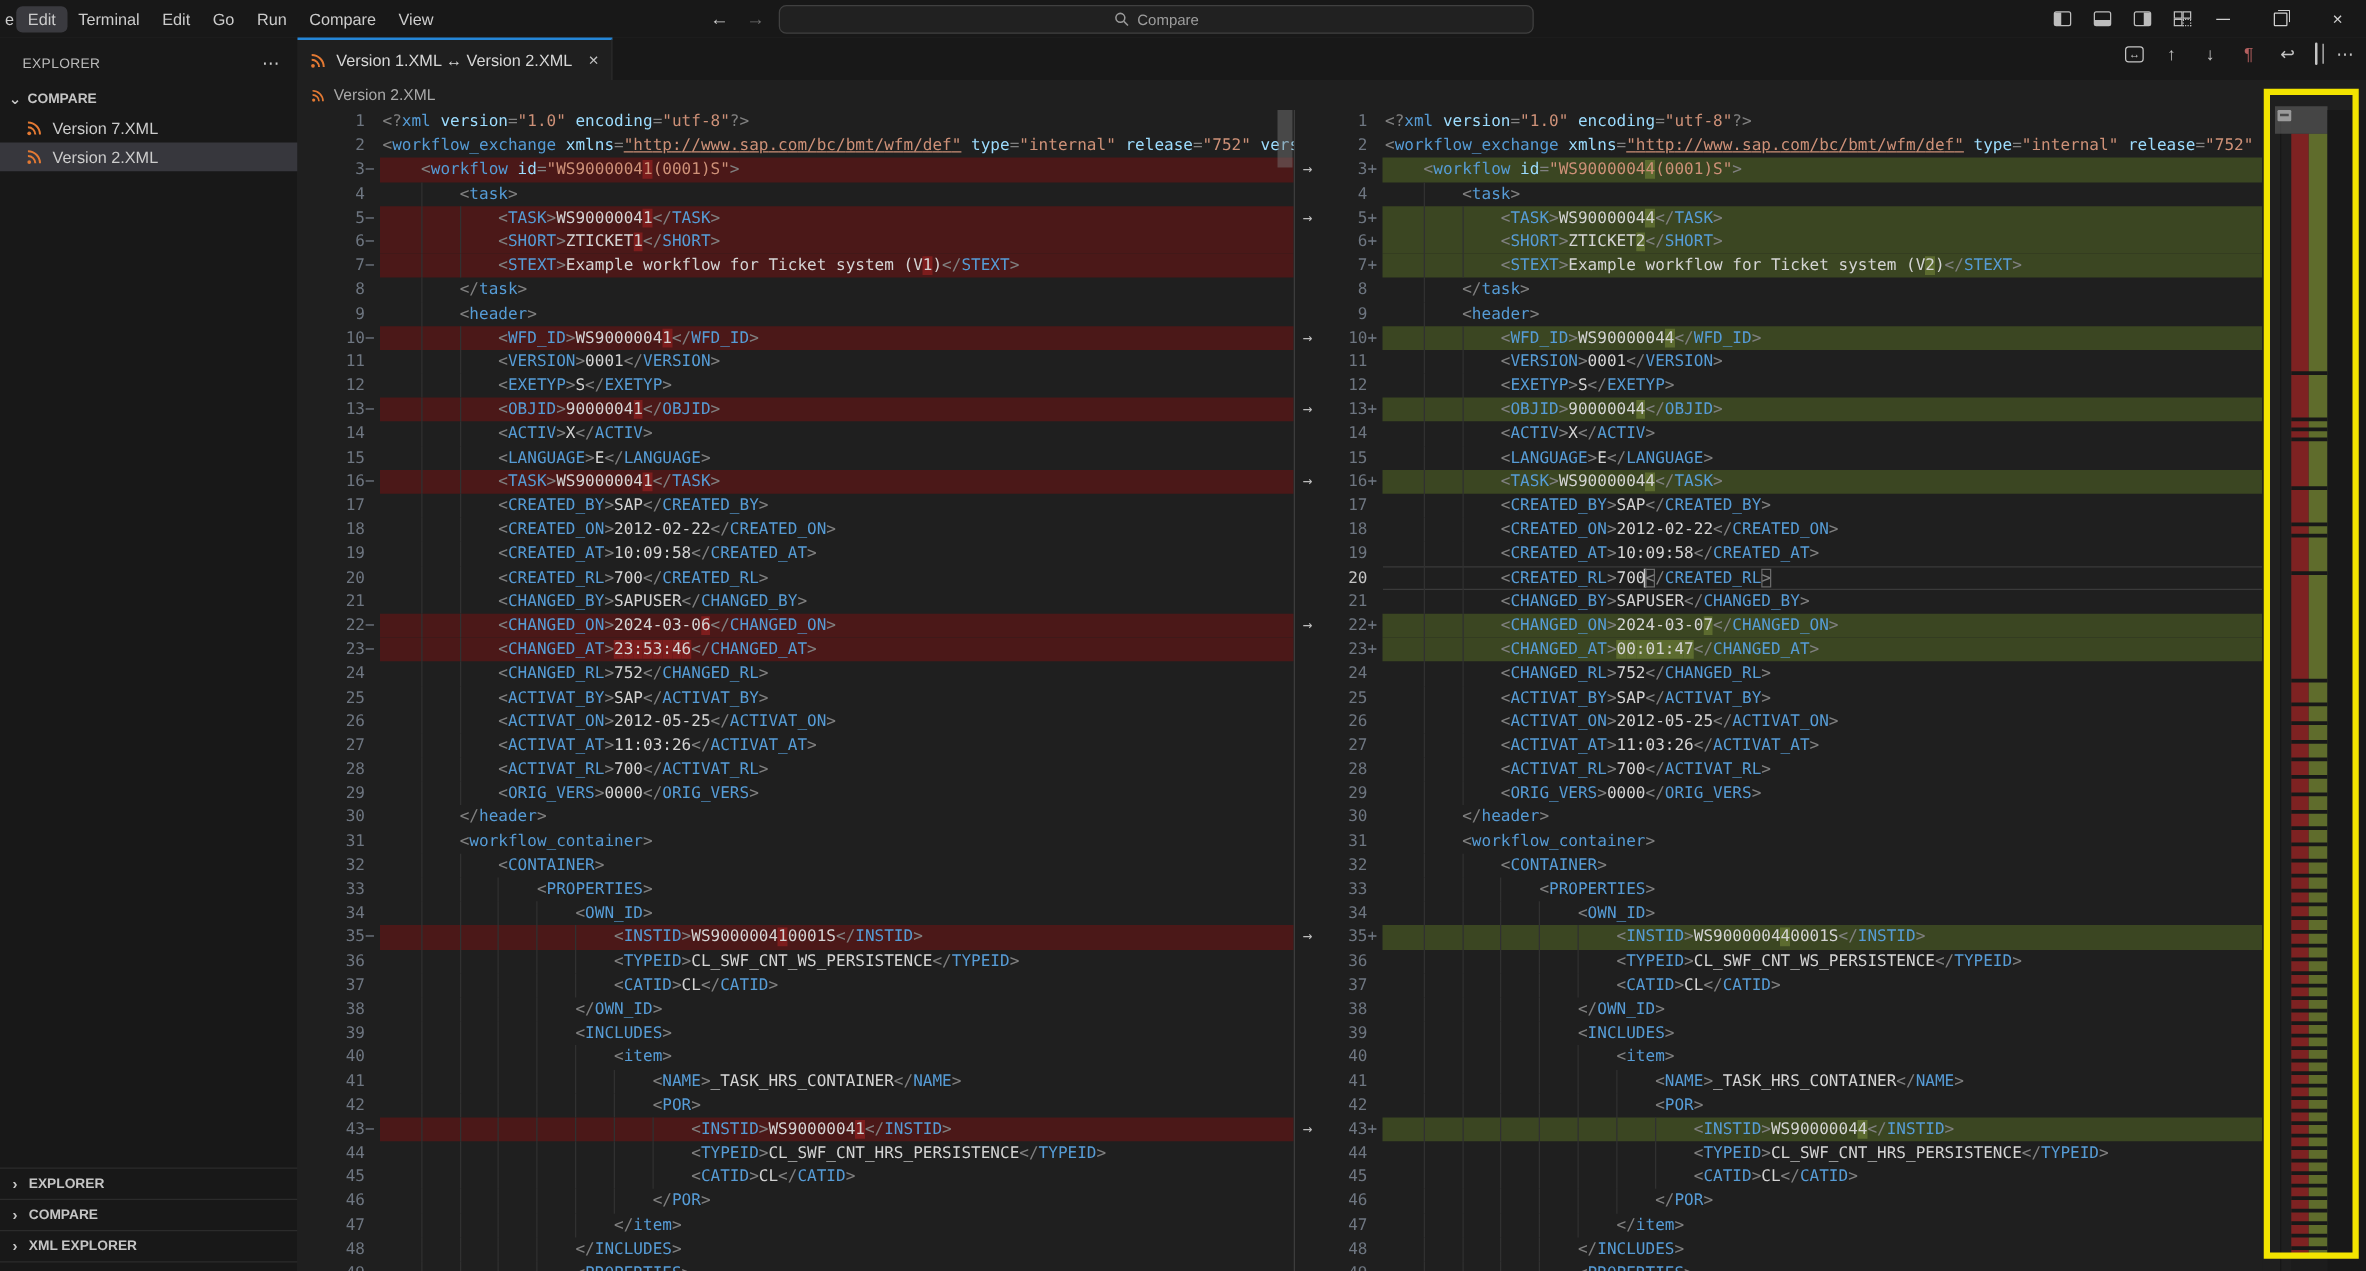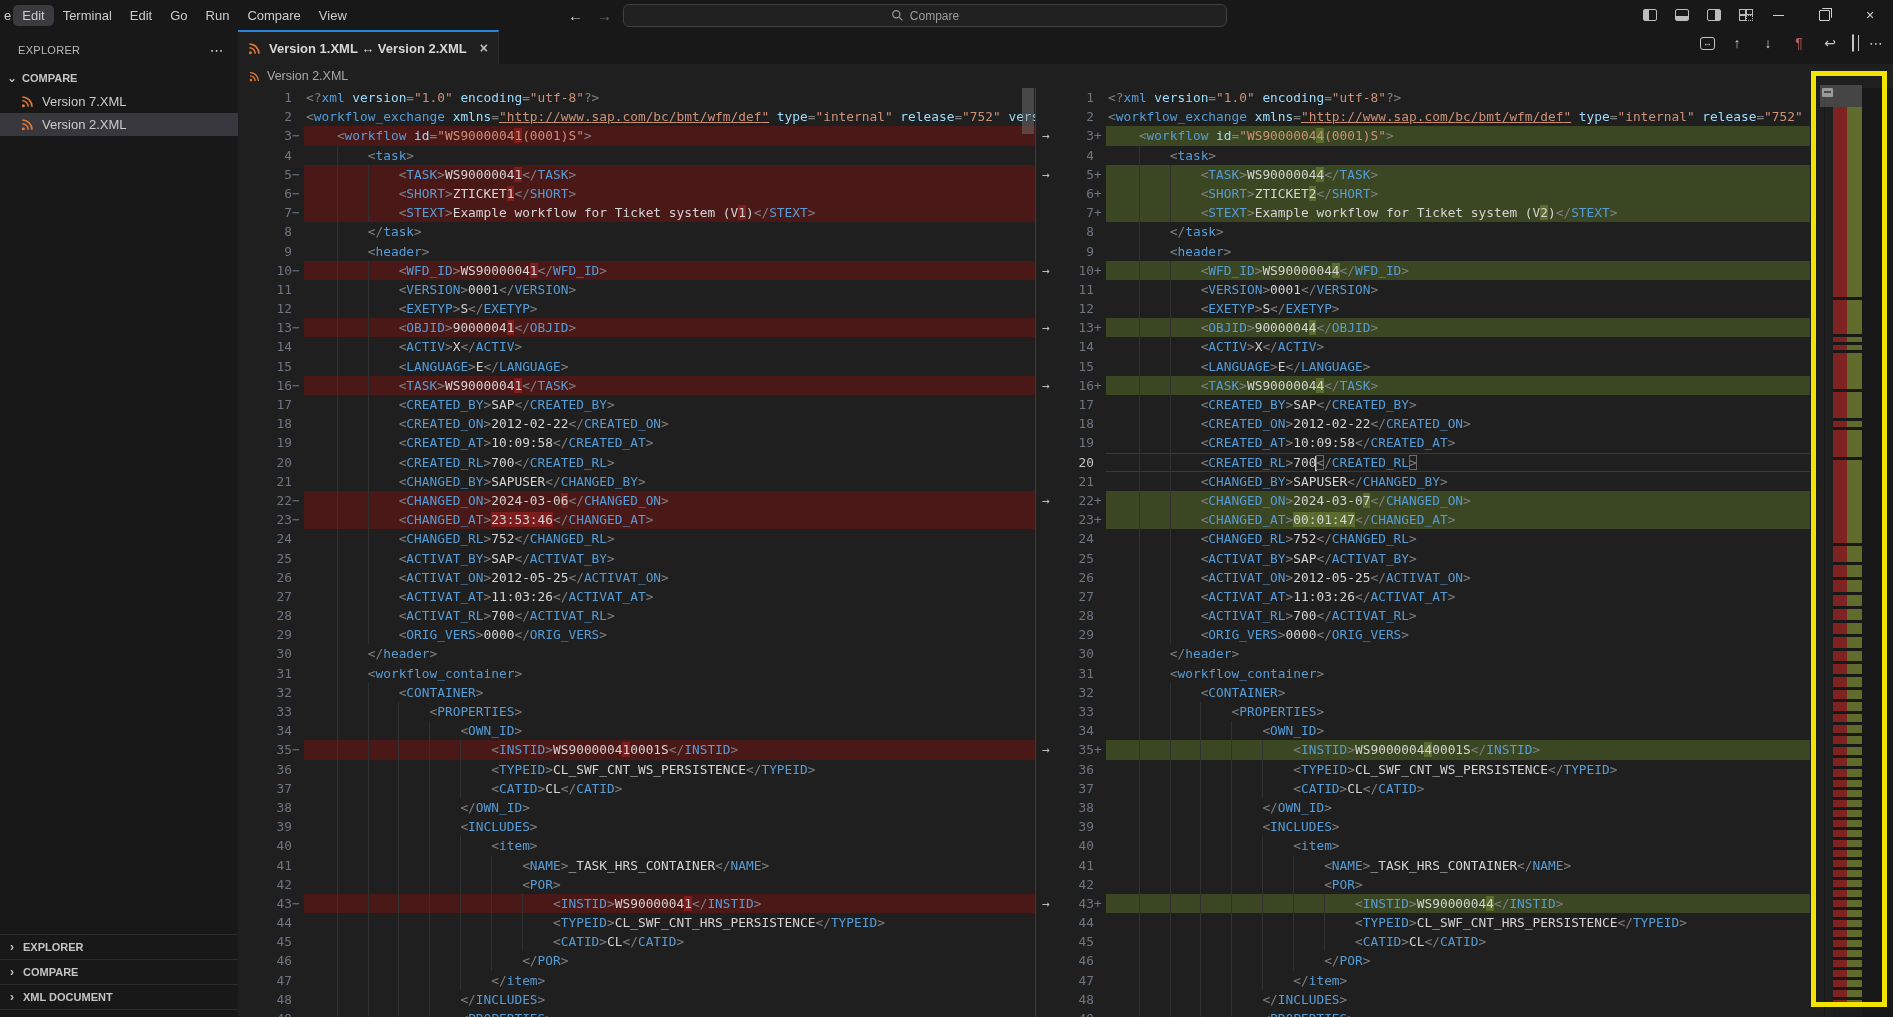--- a/index.html
+++ b/index.html
@@ -29,21 +29,21 @@
   #sb-head{display:flex;align-items:center;justify-content:space-between;padding:12px 14px 8px 18px;font-size:11px;color:#bbbbbb;letter-spacing:.3px;}
   .sb-section{display:flex;align-items:center;gap:4px;height:24px;padding-left:6px;font-size:11px;font-weight:bold;color:#c5c5c5;}
   .sb-item{display:flex;align-items:center;gap:7px;height:23px;padding-left:20px;font-size:13px;color:#cccccc;}
   .sb-item.selected{background:#37373d;}
   .rss{width:15px;height:15px;flex:0 0 auto;}
   #sb-bottom{position:absolute;left:0;bottom:7px;width:100%;}
   .sb-collapsed{display:flex;align-items:center;gap:5px;height:24px;padding-left:6px;font-size:11px;font-weight:bold;color:#c5c5c5;border-top:1px solid #2b2b2b;}
   .sb-collapsed:last-child{border-bottom:1px solid #2b2b2b;}
   .chev{color:#c5c5c5;font-size:12px;width:12px;text-align:center;}
   
-  #tabbar{position:absolute;left:238px;top:30px;right:0;height:34px;background:#181818;display:flex;font-weight:bold;}
+  #tabbar{position:absolute;left:238px;top:30px;right:0;height:34px;background:#181818;display:flex;}
   #tab{display:flex;align-items:center;gap:7px;padding:0 10px 0 9px;background:#1f1f1f;border-top:2px solid #2486d8;border-right:1px solid #2b2b2b;font-size:13px;color:#d7d7d7;}
   #tab .close{color:#c0c0c0;font-size:14px;margin-left:6px;}
   #editor-toolbar{position:absolute;right:8px;top:34px;display:flex;align-items:center;gap:13px;color:#c5c5c5;font-size:14px;}
   .tb-icon{display:inline-flex;align-items:center;justify-content:center;width:18px;height:18px;}
   .tb-icon.boxed{border:1px solid #c5c5c5;border-radius:3px;width:13px;height:11px;font-size:9px;}
   .tb-icon.pilcrow{color:#b35f5f;}
   .split-ic{width:12px;height:10px;border:1px solid #c5c5c5;border-radius:1px;position:relative;}
   .split-ic:before{content:"";position:absolute;left:5px;top:0;bottom:0;width:1px;background:#c5c5c5;}
   #breadcrumb{position:absolute;left:238px;top:64px;right:0;height:24px;background:#1f1f1f;display:flex;align-items:center;gap:6px;padding-left:10px;font-size:12.5px;color:#a9a9a9;}
   
@@ -174,21 +174,21 @@
         <div class="sb-collapsed">
           <span class="chev">›</span>
           <span>EXPLORER</span>
         </div>
         <div class="sb-collapsed">
           <span class="chev">›</span>
           <span>COMPARE</span>
         </div>
         <div class="sb-collapsed">
           <span class="chev">›</span>
-          <span>XML DOCUMENT</span>
+          <span>XML EXPLORER</span>
         </div>
       </div>
   </div>
 
   <div id="tabbar">
     <div id="tab">
       <svg class="rss" viewBox="0 0 16 16">
           <circle cx="3.6" cy="12.4" r="1.6" fill="#e37933"></circle>
           <path d="M2.5 7.2 a6.3 6.3 0 0 1 6.3 6.3" stroke="#e37933" stroke-width="1.7" fill="none"></path>
           <path d="M2.5 3.2 a10.3 10.3 0 0 1 10.3 10.3" stroke="#e37933" stroke-width="1.7" fill="none"></path>

